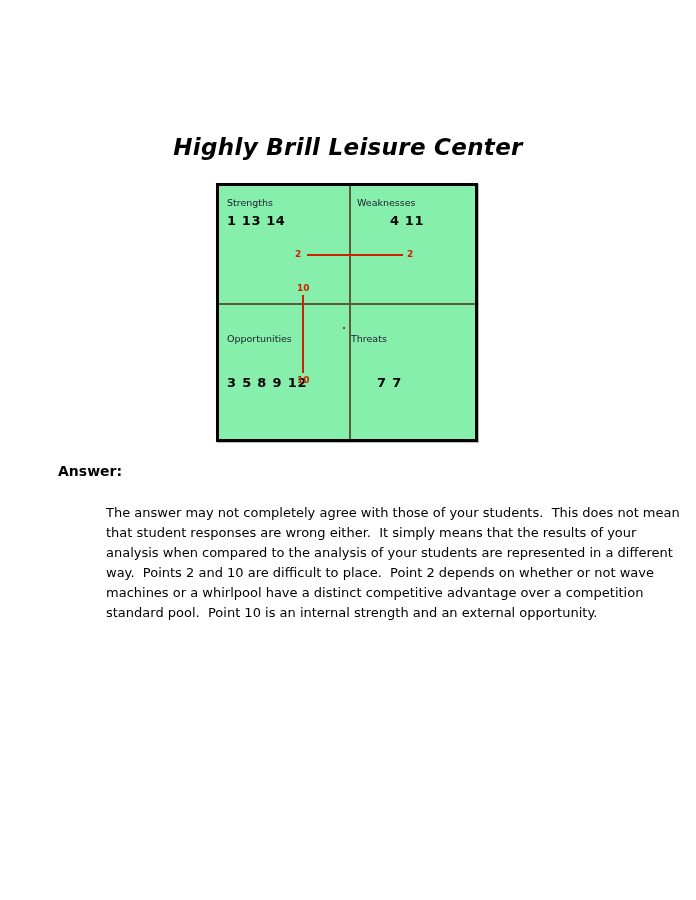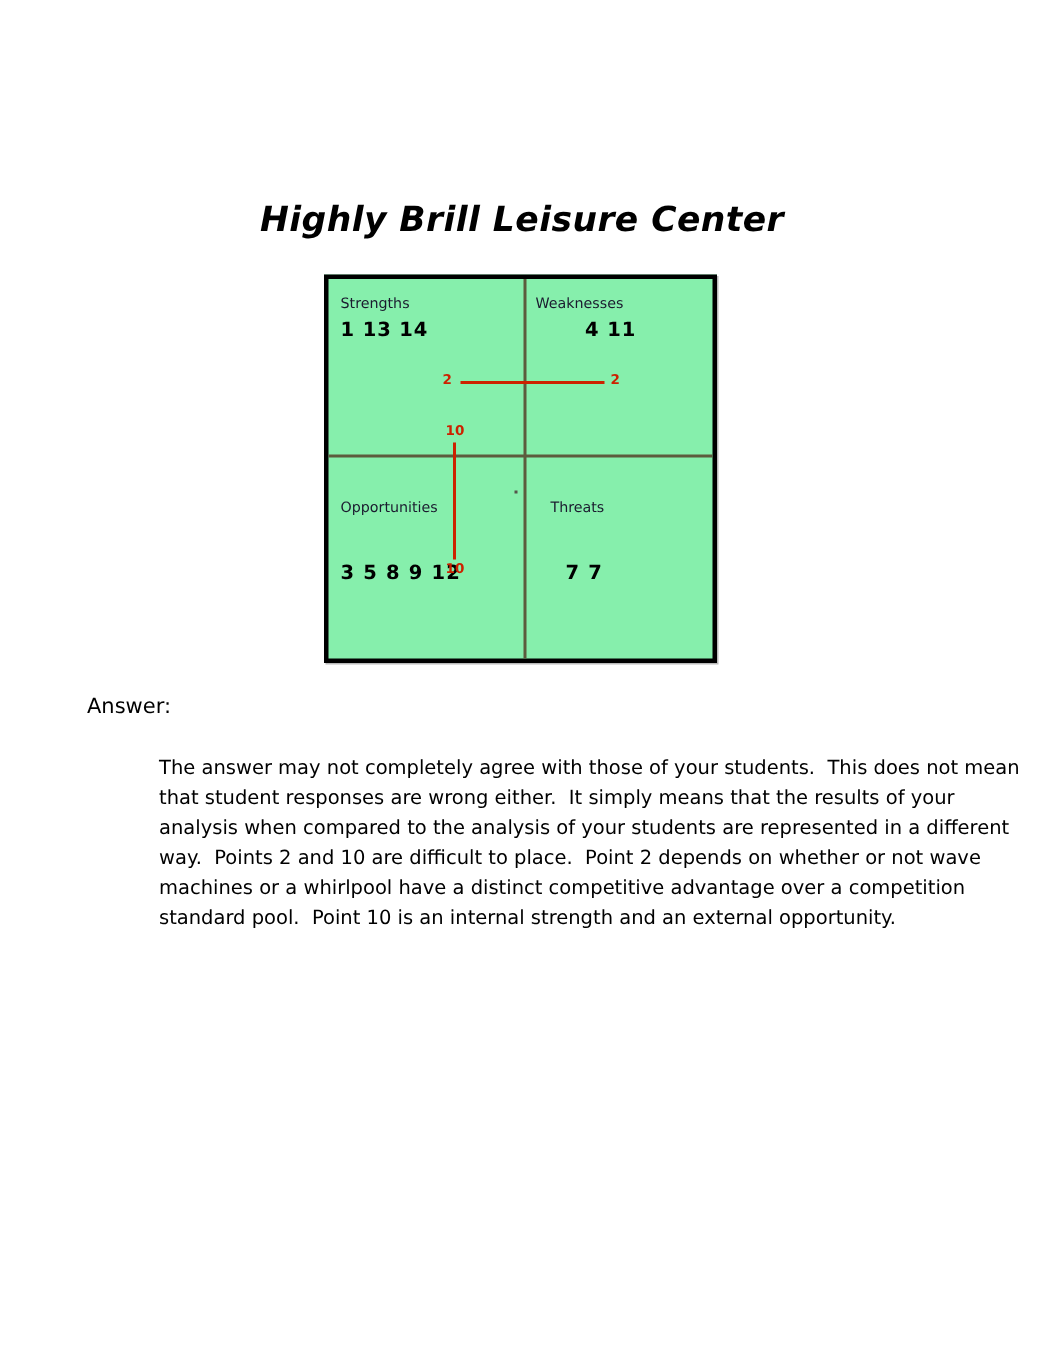--- a/index.html
+++ b/index.html
@@ -100,21 +100,21 @@
     color: #000000;
     white-space: nowrap;
   }
 
   .q-strengths-label   { left: 8px;   top: 11px; }
   .q-strengths-items   { left: 8px;   top: 27px; letter-spacing: 0.6px; }
   .q-weaknesses-label  { left: 138px; top: 11px; }
   .q-weaknesses-items  { left: 143px; top: 27px; letter-spacing: 0.6px; margin-left: 28px; }
   .q-opportunities-label { left: 8px;   top: 147px; }
   .q-opportunities-items { left: 8px;   top: 189px; letter-spacing: 0.8px; }
-  .q-threats-label     { left: 148px; top: 147px; }
+  .q-threats-label     { left: 132px; top: 147px; }
   .q-threats-items     { left: 158px; top: 189px; letter-spacing: 0.8px; }
 
   
   .speck {
     position: absolute;
     left: 124px;
     top: 141px;
     width: 2px;
     height: 2px;
     background: #55554a;
@@ -151,21 +151,21 @@
   .ann-10-top    { left: 78px; top: 97px; }
   .ann-10-bottom { left: 78px; top: 189px; }
 
   
   .answer-heading {
     position: absolute;
     left: 58px;
     top: 463px;
     font-family: "DejaVu Sans", sans-serif;
     font-size: 14px;
-    font-weight: 400;
+    font-weight: 700;
     color: #000000;
   }
   .answer-body {
     position: absolute;
     left: 58px;
     top: 503px;
     width: 586px;
     font-family: "DejaVu Sans", sans-serif;
     font-size: 13px;
     font-weight: 400;

